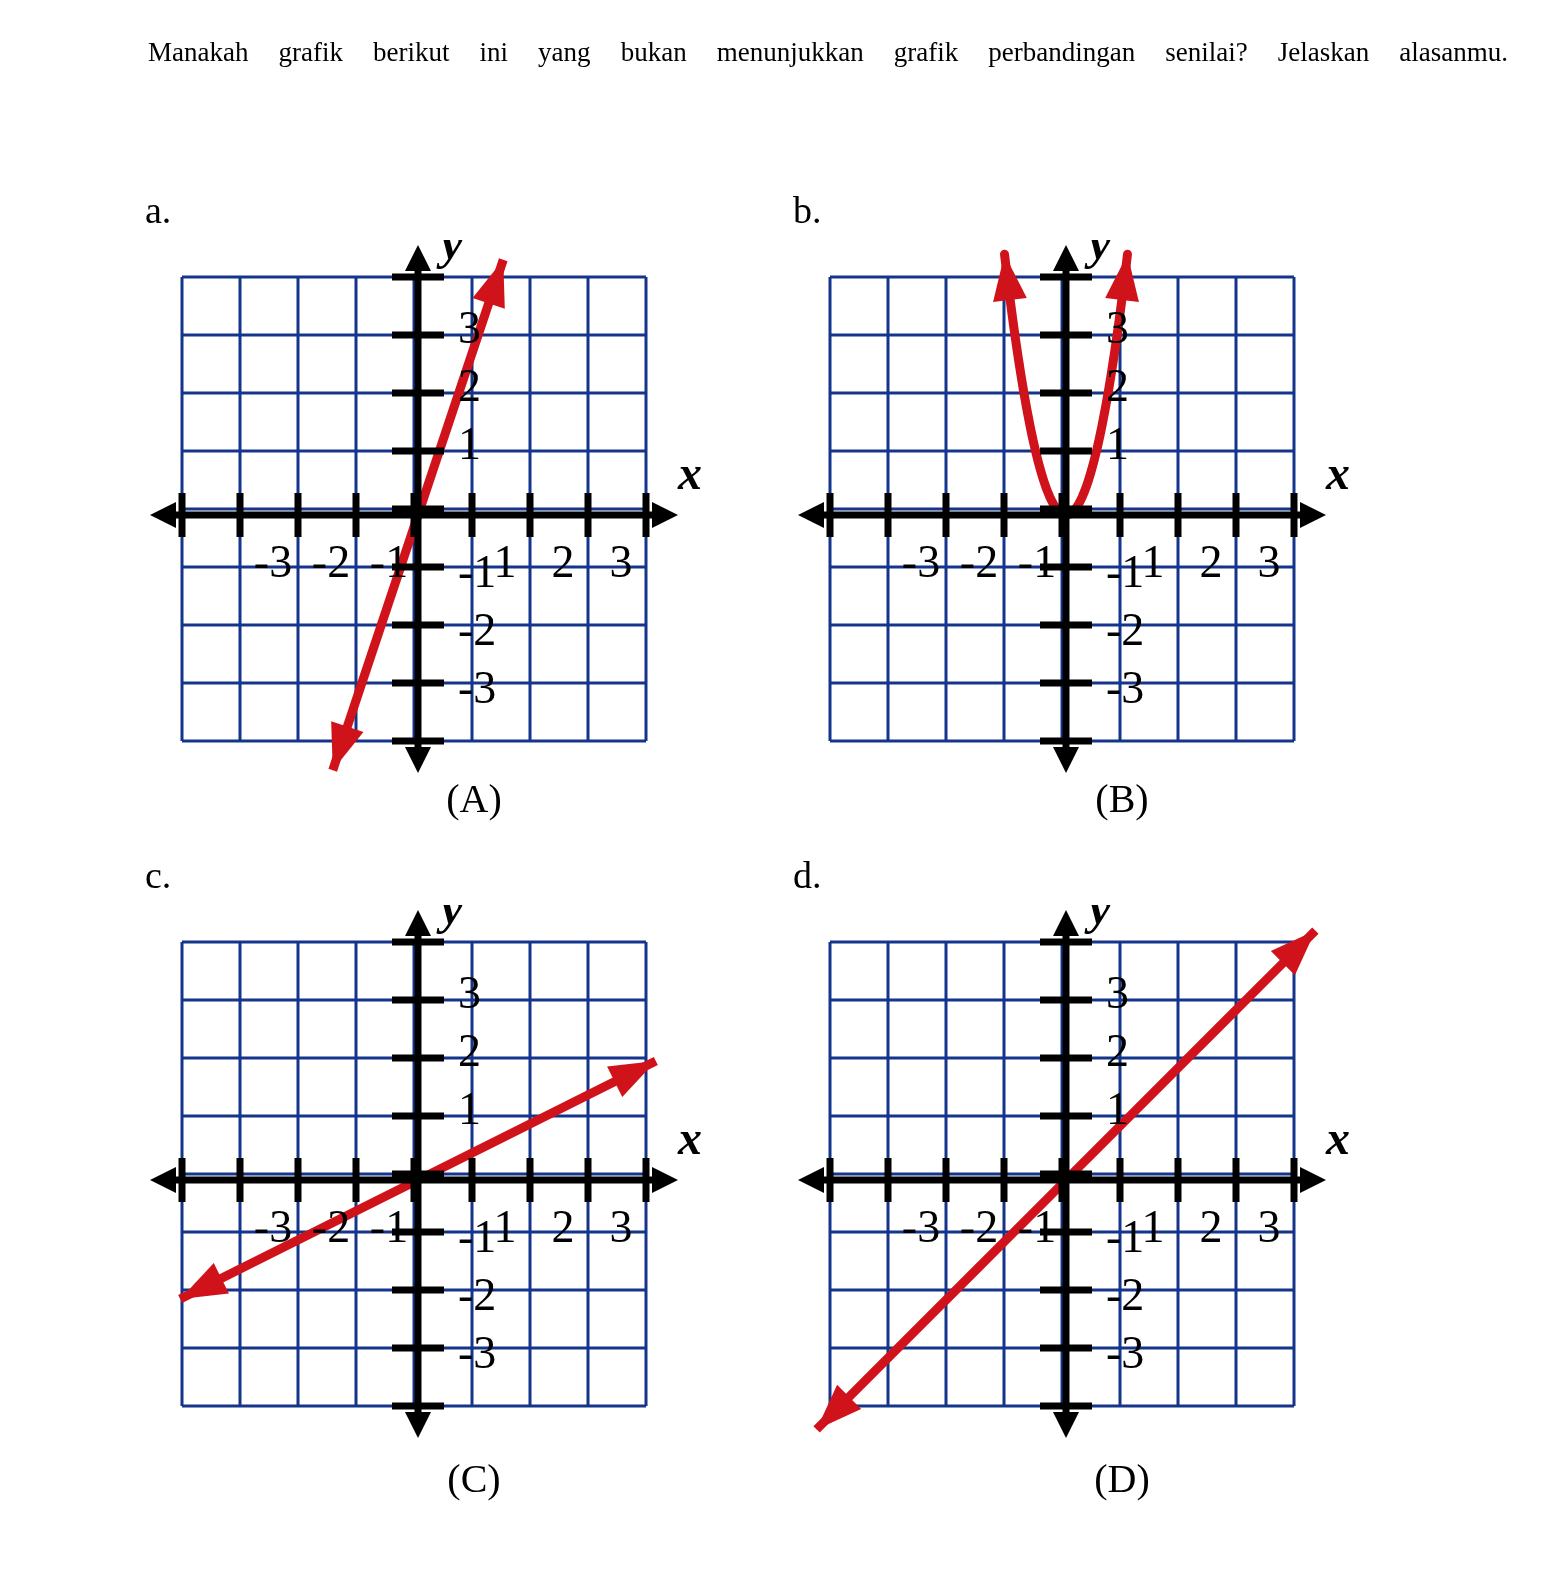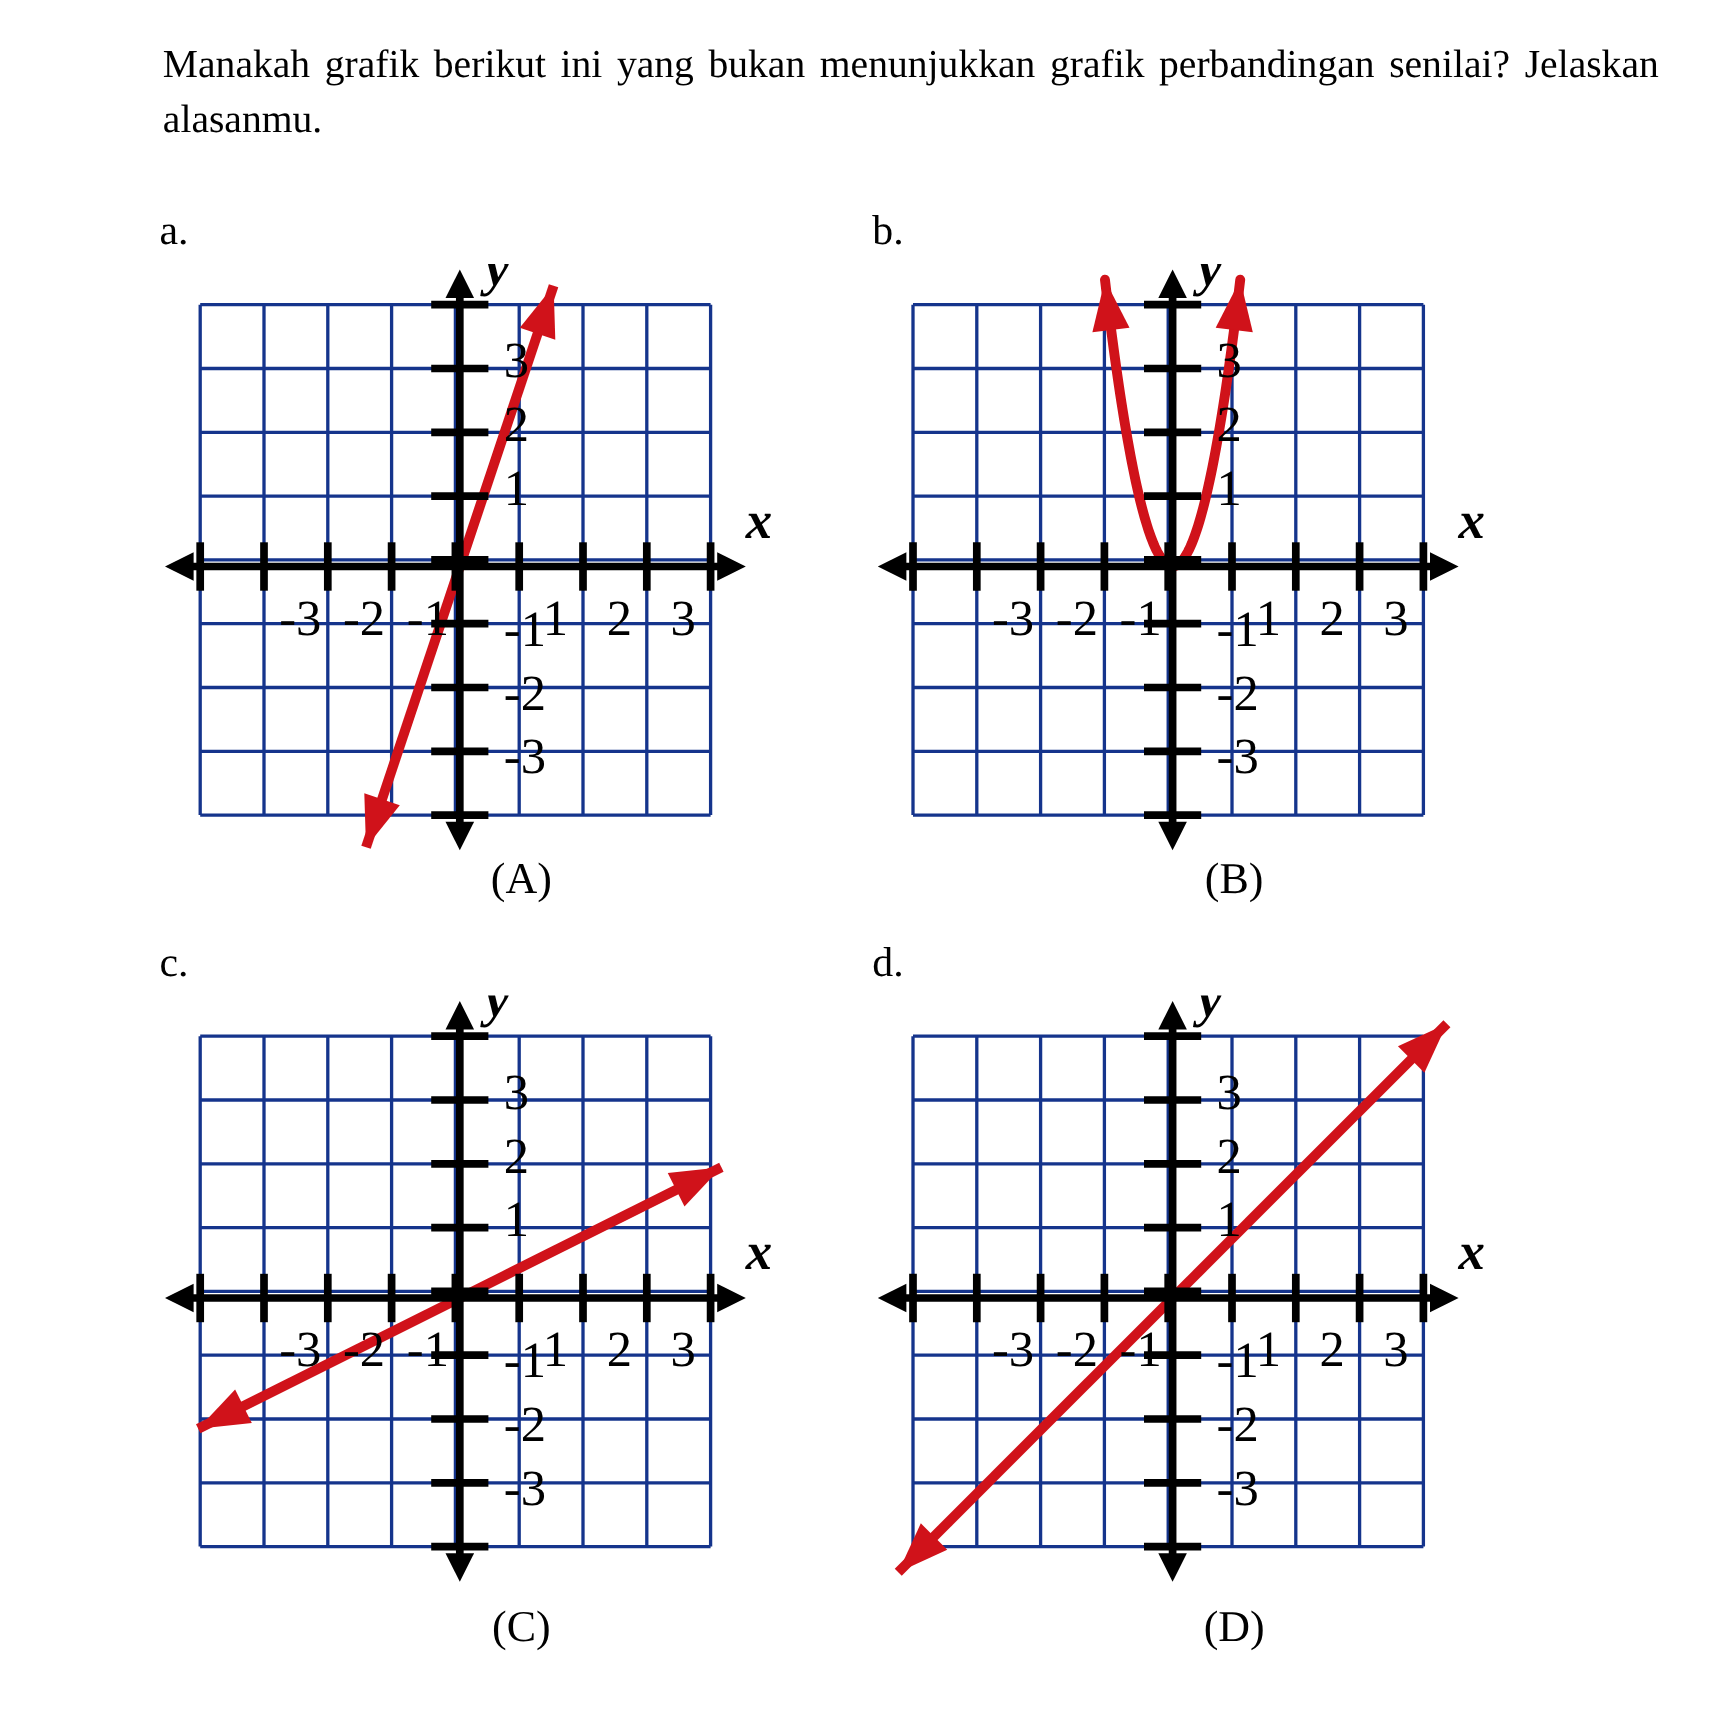--- a/index.html
+++ b/index.html
@@ -14,21 +14,21 @@
     color: #000000;
     position: relative;
     overflow: hidden;
   }
 
   #question {
     position: absolute;
     left: 148px;
     top: 34px;
     width: 1360px;
-    font-size: 36px;
+    font-size: 27px;
     line-height: 1.38;
     text-align: justify;
     text-justify: inter-word;
     color: #000;
   }
   #question::after {
     content: "";
     display: inline-block;
     width: 100%;
   }

